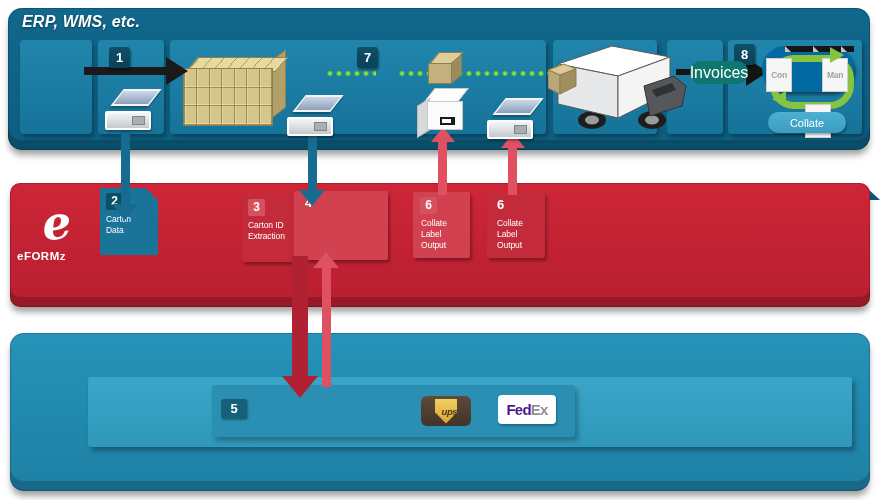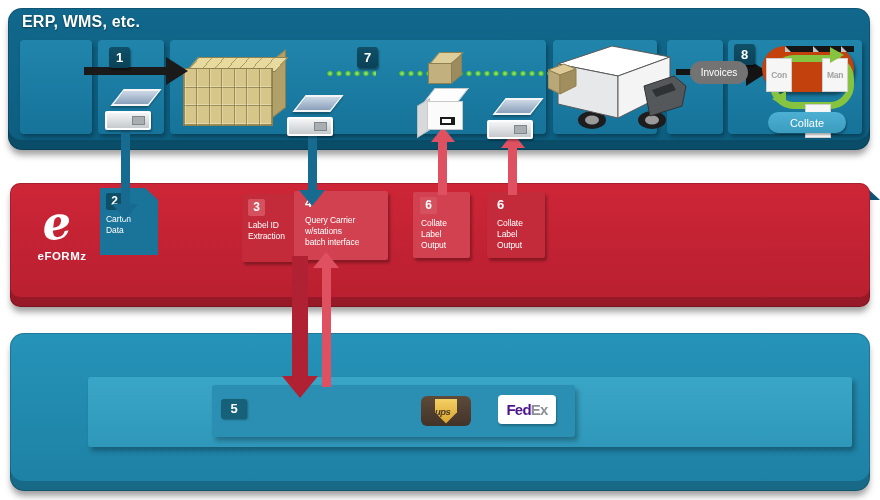--- a/index.html
+++ b/index.html
@@ -34,22 +34,22 @@
          box-shadow:1px 2px 2px rgba(0,0,0,.4);}
   .chip{position:absolute;width:17px;height:17px;border-radius:2px;
         color:#fff;font-weight:bold;font-size:12px;text-align:center;line-height:17px;}
   .plainnum{position:absolute;color:#fff;font-weight:bold;font-size:13px;}
 
   
   .start-oval{position:absolute;left:27px;top:47px;width:58px;height:80px;border-radius:50%;
         background:radial-gradient(circle at 40% 35%,#2e2e2e,#111 70%);z-index:6;
         color:#fff;font-size:11px;display:flex;align-items:center;justify-content:center;
         box-shadow:2px 3px 3px rgba(0,0,0,.35);}
-  .pill-black{position:absolute;background:#737373;border-radius:12px;color:#fff;
-        font-size:10px;display:flex;align-items:center;justify-content:center;z-index:12;}
+  .pill-black{position:absolute;background:#0f766e;border-radius:12px;color:#fff;
+        font-size:16px;display:flex;align-items:center;justify-content:center;z-index:12;}
   .pill-shipped{position:absolute;left:768px;top:112px;width:78px;height:21px;border-radius:11px;
         background:linear-gradient(180deg,#4db0d2,var(--shipped-bg,#3b9cc0));color:#fff;font-size:11px;
         display:flex;align-items:center;justify-content:center;z-index:12;box-shadow:1px 2px 2px rgba(0,0,0,.3);}
 
   
   .shaft{position:absolute;z-index:40;}
   .tri{position:absolute;width:0;height:0;z-index:40;}
 
   
   .dots{position:absolute;height:7px;z-index:8;
@@ -84,59 +84,59 @@
   
   .printer{position:absolute;width:50px;height:46px;z-index:45;}
   .pr-top{position:absolute;left:13px;top:2px;width:32px;height:13px;background:#fdfdfd;border:1px solid #c9c9c9;transform:skewX(-38deg);}
   .pr-left{position:absolute;left:1px;top:12px;width:11px;height:30px;background:#d7d9db;border:1px solid #bdbdbd;transform:skewY(-32deg);transform-origin:right top;}
   .pr-front{position:absolute;left:11px;top:15px;width:34px;height:27px;background:#fbfbfb;border:1px solid #c9c9c9;}
   .pr-slot{position:absolute;left:24px;top:31px;width:15px;height:8px;background:#1b1b1b;}
   .pr-paper{position:absolute;left:26px;top:33px;width:9px;height:4px;background:#fff;}
 
   
   .loop-group{position:absolute;left:762px;top:46px;width:92px;height:46px;z-index:11;
-        background:#c2410c;border-radius:30px;box-shadow:2px 3px 3px rgba(0,0,0,.4);}
+        background:#0369a1;border-radius:30px;box-shadow:2px 3px 3px rgba(0,0,0,.4);}
   .loop-ring{position:absolute;left:8px;top:9px;width:70px;height:40px;border:7px solid var(--loop-green,#86c440);border-radius:24px;}
   .doc{position:absolute;top:13px;width:24px;height:32px;background:#f6f6f6;box-shadow:0 0 0 1px #cfcfcf;
         color:#a2a2a2;font-weight:bold;font-size:8.5px;text-align:center;padding-top:11px;box-sizing:border-box;letter-spacing:-.3px;}
   .doc-fold{position:absolute;right:0;top:0;border-top:6px solid #151515;border-left:6px solid #c4c4c4;}
 
   
   .redbox{position:absolute;border-radius:2px;z-index:10;box-shadow:2px 3px 3px rgba(0,0,0,.3);}
   .lbl{position:absolute;color:#fff;font-size:8.5px;line-height:1.3;white-space:pre-line;letter-spacing:-.1px;}
   .teal-doc{position:absolute;left:100px;top:188px;width:58px;height:67px;z-index:10;
         background:linear-gradient(135deg,var(--teal-doc,#1a7398) 0 0);box-shadow:2px 3px 3px rgba(0,0,0,.35);
         clip-path:polygon(0 0,78% 0,100% 18%,100% 100%,0 100%);}
   .teal-doc-fold{position:absolute;right:0;top:0;border-bottom:12px solid #0e5476;border-right:13px solid transparent;}
 
   
   .eformz-e{position:absolute;left:42px;top:196px;color:#fff;font-family:"DejaVu Serif",serif;
         font-style:italic;font-weight:bold;font-size:46px;transform:rotate(-6deg);z-index:5;}
-  .eformz-word{position:absolute;left:28px;top:250px;width:68px;text-align:center;color:#fff;
+  .eformz-word{position:absolute;left:17px;top:250px;width:68px;text-align:left;color:#fff;
         font-size:11.5px;font-weight:bold;letter-spacing:.5px;z-index:5;}
 
   
   .ups{position:absolute;left:421px;top:396px;width:50px;height:30px;border-radius:6px;z-index:6;
         background:linear-gradient(180deg,#5d4a39,var(--ups-brown,#42332a));display:flex;align-items:center;justify-content:center;}
   .ups-shield{width:22px;height:25px;background:linear-gradient(180deg,#f3cf63,var(--ups-gold,#d9a52e));
-        clip-path:polygon(0 0,100% 0,100% 55%,50% 100%,0 55%);display:flex;align-items:center;justify-content:flex-start;}
+        clip-path:polygon(0 0,100% 0,100% 55%,50% 100%,0 55%);display:flex;align-items:center;justify-content:flex-end;}
   .ups-txt{color:#4a381f;font-weight:bold;font-style:italic;font-size:9.5px;letter-spacing:-.5px;}
   .fedex{position:absolute;left:498px;top:395px;width:58px;height:29px;border-radius:4px;background:#fff;z-index:6;
         display:flex;align-items:center;justify-content:center;font-weight:bold;font-size:15px;letter-spacing:-.8px;
         box-shadow:1px 2px 2px rgba(0,0,0,.25);}
   .fedex .fed{color:var(--fedex-purple,#4d148c);}
   .fedex .ex{color:var(--fedex-gray,#8e8e96);}
 </style>
 </head>
 <body>
 
 <div class="stage">
 
   <div class="band band-erp"></div>
-  <div class="abs band-title" style="left:22px;top:13px;z-index:5;">ERP, WMS, etc.</div>
+  <div class="abs band-title" style="left:22px;top:13px;z-index:5;font-style:italic;">ERP, WMS, etc.</div>
 
   <div class="panel" style="left:20px;top:40px;width:72px;height:94px;"></div>
   <div class="panel" style="left:98px;top:40px;width:66px;height:94px;"></div>
   <div class="panel" style="left:170px;top:40px;width:376px;height:94px;"></div>
   <div class="panel" style="left:553px;top:40px;width:104px;height:94px;"></div>
   <div class="panel" style="left:667px;top:40px;width:56px;height:94px;"></div>
   <div class="panel" style="left:728px;top:40px;width:134px;height:94px;"></div>
 
 
   <div class="shaft" style="left:84px;top:67px;width:84px;height:8px;background:#1a1a1a;z-index:11;"></div>
@@ -244,28 +244,26 @@
   <div class="eformz-word">eFORMz</div>
 
   <div class="teal-doc"></div>
   <div class="teal-doc-fold" style="left:145px;top:188px;"></div>
   <div class="chip" style="left:106px;top:193px;background:#0e4f68;z-index:12;">2</div>
   <div class="lbl" style="left:106px;top:214px;z-index:12;">Carton
 Data</div>
 
   <div class="redbox" style="left:242px;top:194px;width:52px;height:68px;background:var(--red-box-dark,#c32b3b);">
     <div class="chip" style="left:6px;top:5px;background:var(--red-chip,#d5515d);">3</div>
-    <div class="lbl" style="left:6px;top:26px;">Label ID
+    <div class="lbl" style="left:6px;top:26px;">Carton ID
 Extraction</div>
   </div>
 
   <div class="redbox" style="left:294px;top:191px;width:94px;height:69px;background:var(--red-box,#d2414f);">
     <div class="plainnum" style="left:11px;top:4px;">4</div>
-    <div class="lbl" style="left:11px;top:24px;">Query Carrier w/stations
-batch interface</div>
   </div>
 
   <div class="redbox" style="left:413px;top:192px;width:57px;height:66px;background:var(--red-box,#d2414f);">
     <div class="chip" style="left:7px;top:5px;background:var(--red-chip,#d5515d);">6</div>
     <div class="lbl" style="left:8px;top:26px;">Collate
 Label
 Output</div>
   </div>
 
   <div class="redbox" style="left:487px;top:192px;width:58px;height:66px;background:var(--red-box-dark,#ce3a48);">

